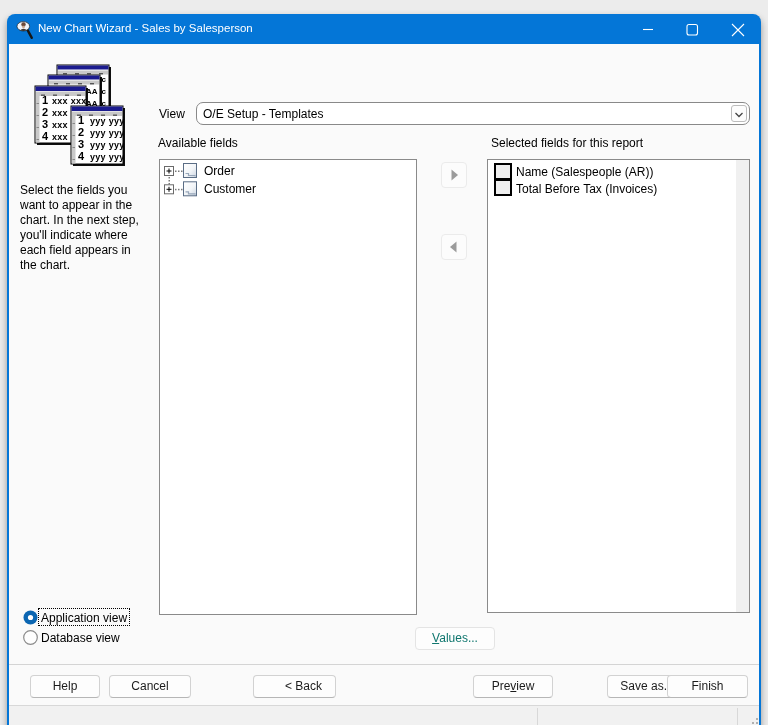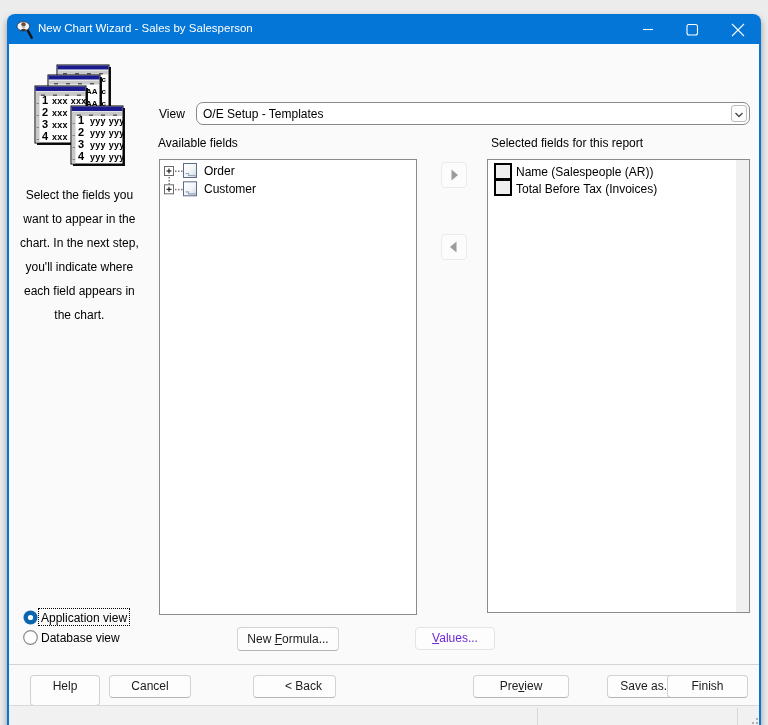--- a/index.html
+++ b/index.html
@@ -201,44 +201,43 @@
             <text x="57" y="60.5" font-size="9" letter-spacing="0.3">yyy yyy</text>
           <text x="45" y="73" font-size="11">2</text>
             <text x="57" y="72.5" font-size="9" letter-spacing="0.3">yyy yyy</text>
           <text x="45" y="85" font-size="11">3</text>
             <text x="57" y="84.5" font-size="9" letter-spacing="0.3">yyy yyy</text>
           <text x="45" y="97" font-size="11">4</text>
             <text x="57" y="96.5" font-size="9" letter-spacing="0.3">yyy yyy</text>
         </g>
       </svg>
 
-      <div class="lbl" style="left:11px;top:139px;line-height:24px;text-align:center;">Select the fields you<br>want to appear in the<br>chart. In the next step,<br>you'll indicate where<br>each field appears in<br>the chart.</div>
+      <div class="lbl" style="left:11px;top:139px;line-height:15px;">Select the fields you<br>want to appear in the<br>chart. In the next step,<br>you'll indicate where<br>each field appears in<br>the chart.</div>
 
       <div id="radios">
         <svg style="position:absolute;left:14px;top:566px;" width="15" height="15" viewBox="0 0 15 15">
           <circle cx="7.5" cy="7.5" r="7" fill="#0b66b2"></circle>
           <circle cx="7.5" cy="7.5" r="2.6" fill="#fff"></circle>
         </svg>
         <div style="position:absolute;left:29px;top:564px;width:92px;height:18px;border:1px dotted #000;box-sizing:border-box;"></div>
         <div class="lbl" style="left:32px;top:567px;">Application view</div>
         <svg style="position:absolute;left:14px;top:586px;" width="15" height="15" viewBox="0 0 15 15">
           <circle cx="7.5" cy="7.5" r="6.8" fill="#fefefe" stroke="#8b8b8b" stroke-width="1.2"></circle>
         </svg>
         <div class="lbl" style="left:32px;top:587px;">Database view</div>
       </div>
 
-      <div class="pushbtn" style="left:228px;top:583px;width:102px;height:24px;"><span style="top:4px;">New <u>F</u>ormula...</span></div>
-      <div class="pushbtn" style="left:406px;top:583px;width:80px;height:23px;border-color:#e4e4e4;color:#6d28d9;"><span><u>V</u>alues...</span></div>
+      <div class="pushbtn" style="left:406px;top:583px;width:80px;height:23px;border-color:#e4e4e4;color:#0f766e;"><span><u>V</u>alues...</span></div>
       <div id="sep"></div>
 
-      <div class="pushbtn" style="left:21px;top:631px;width:70px;height:31px;"><span>Help</span></div>
+      <div class="pushbtn" style="left:21px;top:631px;width:70px;height:23px;"><span>Help</span></div>
       <div class="pushbtn" style="left:100px;top:631px;width:82px;height:23px;"><span>Cancel</span></div>
       <div class="pushbtn" style="left:244px;top:631px;width:83px;height:23px;padding-left:18px;"><span>&lt; Back</span></div>
       <div class="pushbtn" style="left:336px;top:631px;width:80px;height:23px;margin-top:35px;"><span>Next &gt;</span></div>
-      <div class="pushbtn" style="left:464px;top:631px;width:96px;height:23px;"><span>Pre<u>v</u>iew</span></div>
+      <div class="pushbtn" style="left:464px;top:631px;width:80px;height:23px;"><span>Pre<u>v</u>iew</span></div>
       <div class="pushbtn" style="left:566px;top:631px;width:80px;height:23px;margin-left:32px;"><span>Save as...</span></div>
       <div class="pushbtn" style="left:658px;top:631px;width:81px;height:23px;"><span>Finish</span></div>
       <div id="statusbar">
         <div style="position:absolute;left:528px;top:2px;bottom:2px;width:1px;background:#d8d8d8;"></div>
         <div style="position:absolute;left:728px;top:2px;bottom:2px;width:1px;background:#d8d8d8;"></div>
         <svg style="position:absolute;right:0px;bottom:0px;" width="13" height="13" viewBox="0 0 13 13">
           <g fill="#b0b0b0">
               <rect x="10" y="2" width="2" height="2"></rect>
               <rect x="10" y="6" width="2" height="2"></rect>
               <rect x="6" y="6" width="2" height="2"></rect>

